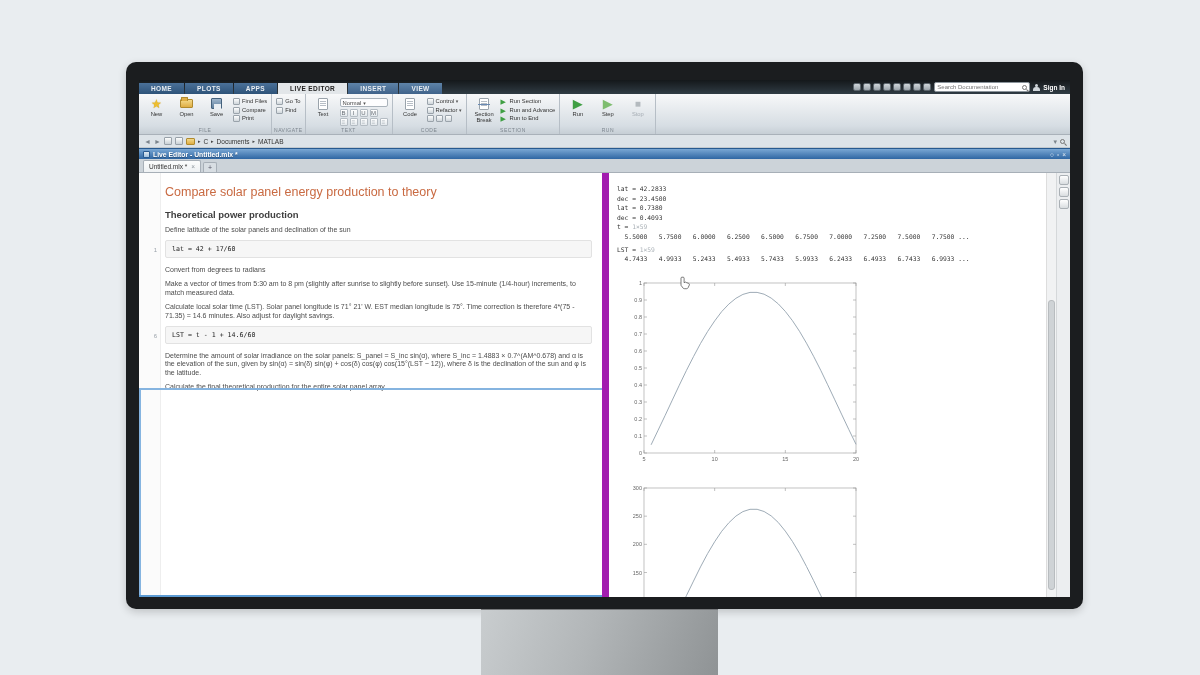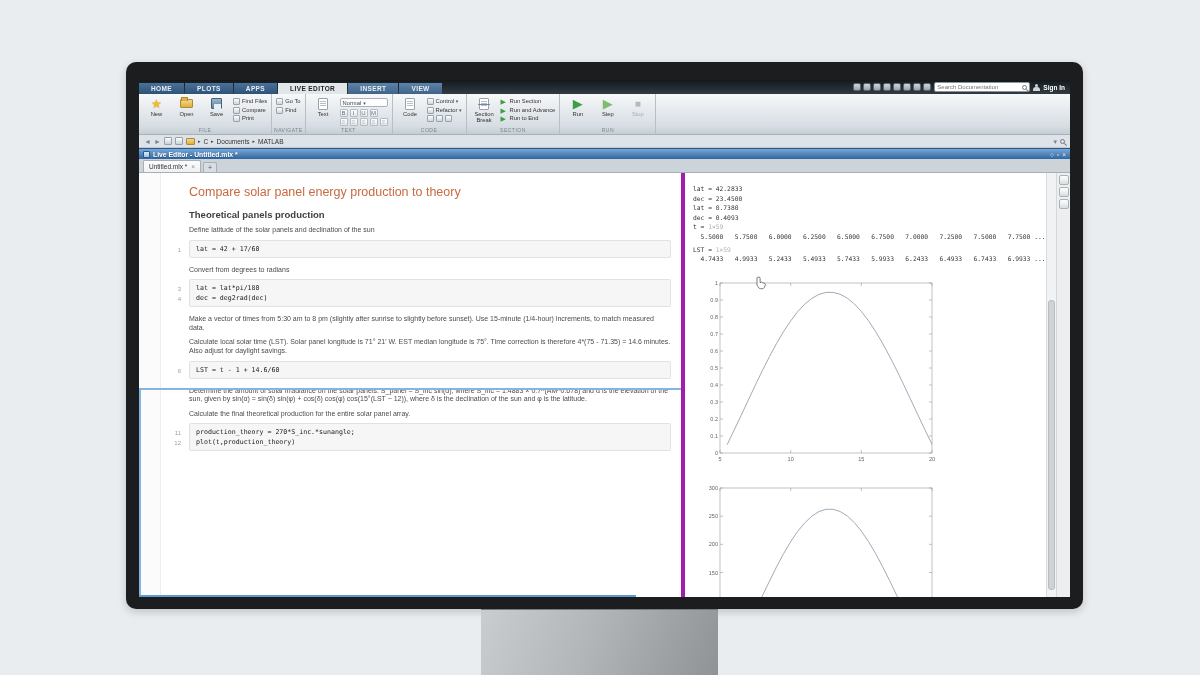--- a/index.html
+++ b/index.html
@@ -87,21 +87,21 @@
   .doctabs { height:14px; background:#ccd3d9; border-bottom:1px solid #a7afb7; display:flex; align-items:flex-end; padding-left:4px; }
   .dtab { background:linear-gradient(#fbfcfc,#eef1f3); border:1px solid #a7afb7; border-bottom:0;
           border-radius:2px 2px 0 0; font-size:6.5px; color:#333; padding:2px 5px 2px; display:flex; gap:4px; align-items:center; }
   .dtab .x { color:#8b949b; font-size:6.5px; }
   .plus-tab { border:1px solid #a7afb7; border-bottom:0; border-radius:2px 2px 0 0; background:#d8dee3;
               font-size:7px; color:#556; padding:1px 4px; margin-left:2px; }
 
   
   .main { position:absolute; top:93px; left:0; right:0; bottom:0; display:flex; }
 
-  .editor { width:546px; position:relative; background:#fff; border-right:4px solid #a21caf; overflow:hidden;padding-left:24px; }
+  .editor { width:470px; position:relative; background:#fff; border-right:7px solid #a21caf; overflow:hidden; }
   .gutter { position:absolute; left:0; top:0; bottom:0; width:22px; background:#fbfbfb; border-right:1px solid #eeeeee; }
   .doc-content { position:relative; margin-left:23px; padding:8px 10px 0 3px; }
   .doc-h1 { font-size:12.5px; color:#c96a42; font-weight:normal; margin:4px 0 10px; }
   .doc-h2 { font-size:9.5px; color:#3f3f3f; font-weight:bold; margin:8px 0 3px; }
   .doc-p  { font-size:7px; color:#4c4c4c; line-height:8.6px; margin:6px 0 5px; }
   .codeblock { background:#f6f6f6; border:1px solid #e2e2e2; border-radius:2px; padding:3px 6px; margin:4px 0 8px;
                font-family:"DejaVu Sans Mono",monospace; font-size:6.6px; line-height:10px; color:#1a1a1a; }
   .cl { position:relative; white-space:pre; }
   .cl .ln { position:absolute; left:-31px; width:16px; text-align:right; font-size:6px; color:#9aa2aa;
             font-family:"Liberation Sans",sans-serif; top:1px; }
@@ -346,41 +346,33 @@
         <span class="x">×</span>
       </div>
       <div class="plus-tab">+</div>
     </div>
 
     <div class="main">
       <div class="editor">
         <div class="gutter"></div>
         <div class="doc-content" id="doc">
             <div class="doc-h1">Compare solar panel energy production to theory</div>
-            <div class="doc-h2">Theoretical panels production</div>
+            <div class="doc-h2">Theoretical power production</div>
             <div class="doc-p">Define latitude of the solar panels and declination of the sun</div>
             <div class="codeblock">
               <div class="cl"><span class="ln">1</span>lat = 42 + 17/60</div>
             </div>
             <div class="doc-p">Convert from degrees to radians</div>
-            <div class="codeblock">
-              <div class="cl"><span class="ln">3</span>lat = lat*pi/180</div>
-              <div class="cl"><span class="ln">4</span>dec = deg2rad(dec)</div>
-            </div>
             <div class="doc-p">Make a vector of times from 5:30 am to 8 pm (slightly after sunrise to slightly before sunset). Use 15-minute (1/4-hour) increments, to match measured data.</div>
             <div class="doc-p">Calculate local solar time (LST). Solar panel longitude is 71° 21' W. EST median longitude is 75°. Time correction is therefore 4*(75 - 71.35) = 14.6 minutes. Also adjust for daylight savings.</div>
             <div class="codeblock">
               <div class="cl"><span class="ln">6</span>LST = t - 1 + 14.6/60</div>
             </div>
             <div class="doc-p">Determine the amount of solar irradiance on the solar panels: S_panel = S_inc sin(α), where S_inc = 1.4883 × 0.7^(AM^0.678) and α is the elevation of the sun, given by sin(α) = sin(δ) sin(φ) + cos(δ) cos(φ) cos(15°(LST − 12)), where δ is the declination of the sun and φ is the latitude.</div>
             <div class="doc-p">Calculate the final theoretical production for the entire solar panel array.</div>
-            <div class="codeblock">
-              <div class="cl"><span class="ln">11</span>production_theory = 270*S_inc.*sunangle;</div>
-              <div class="cl"><span class="ln">12</span>plot(t,production_theory)</div>
-            </div>
           </div>
         <div class="sec-top"></div>
         <div class="sec-left"></div>
         <div class="sec-bottom"></div>
       </div>
 
       <div class="output">
         <div id="outlines">
             <div class="out-line">lat = 42.2833</div>
             <div class="out-line">dec = 23.4500</div>

